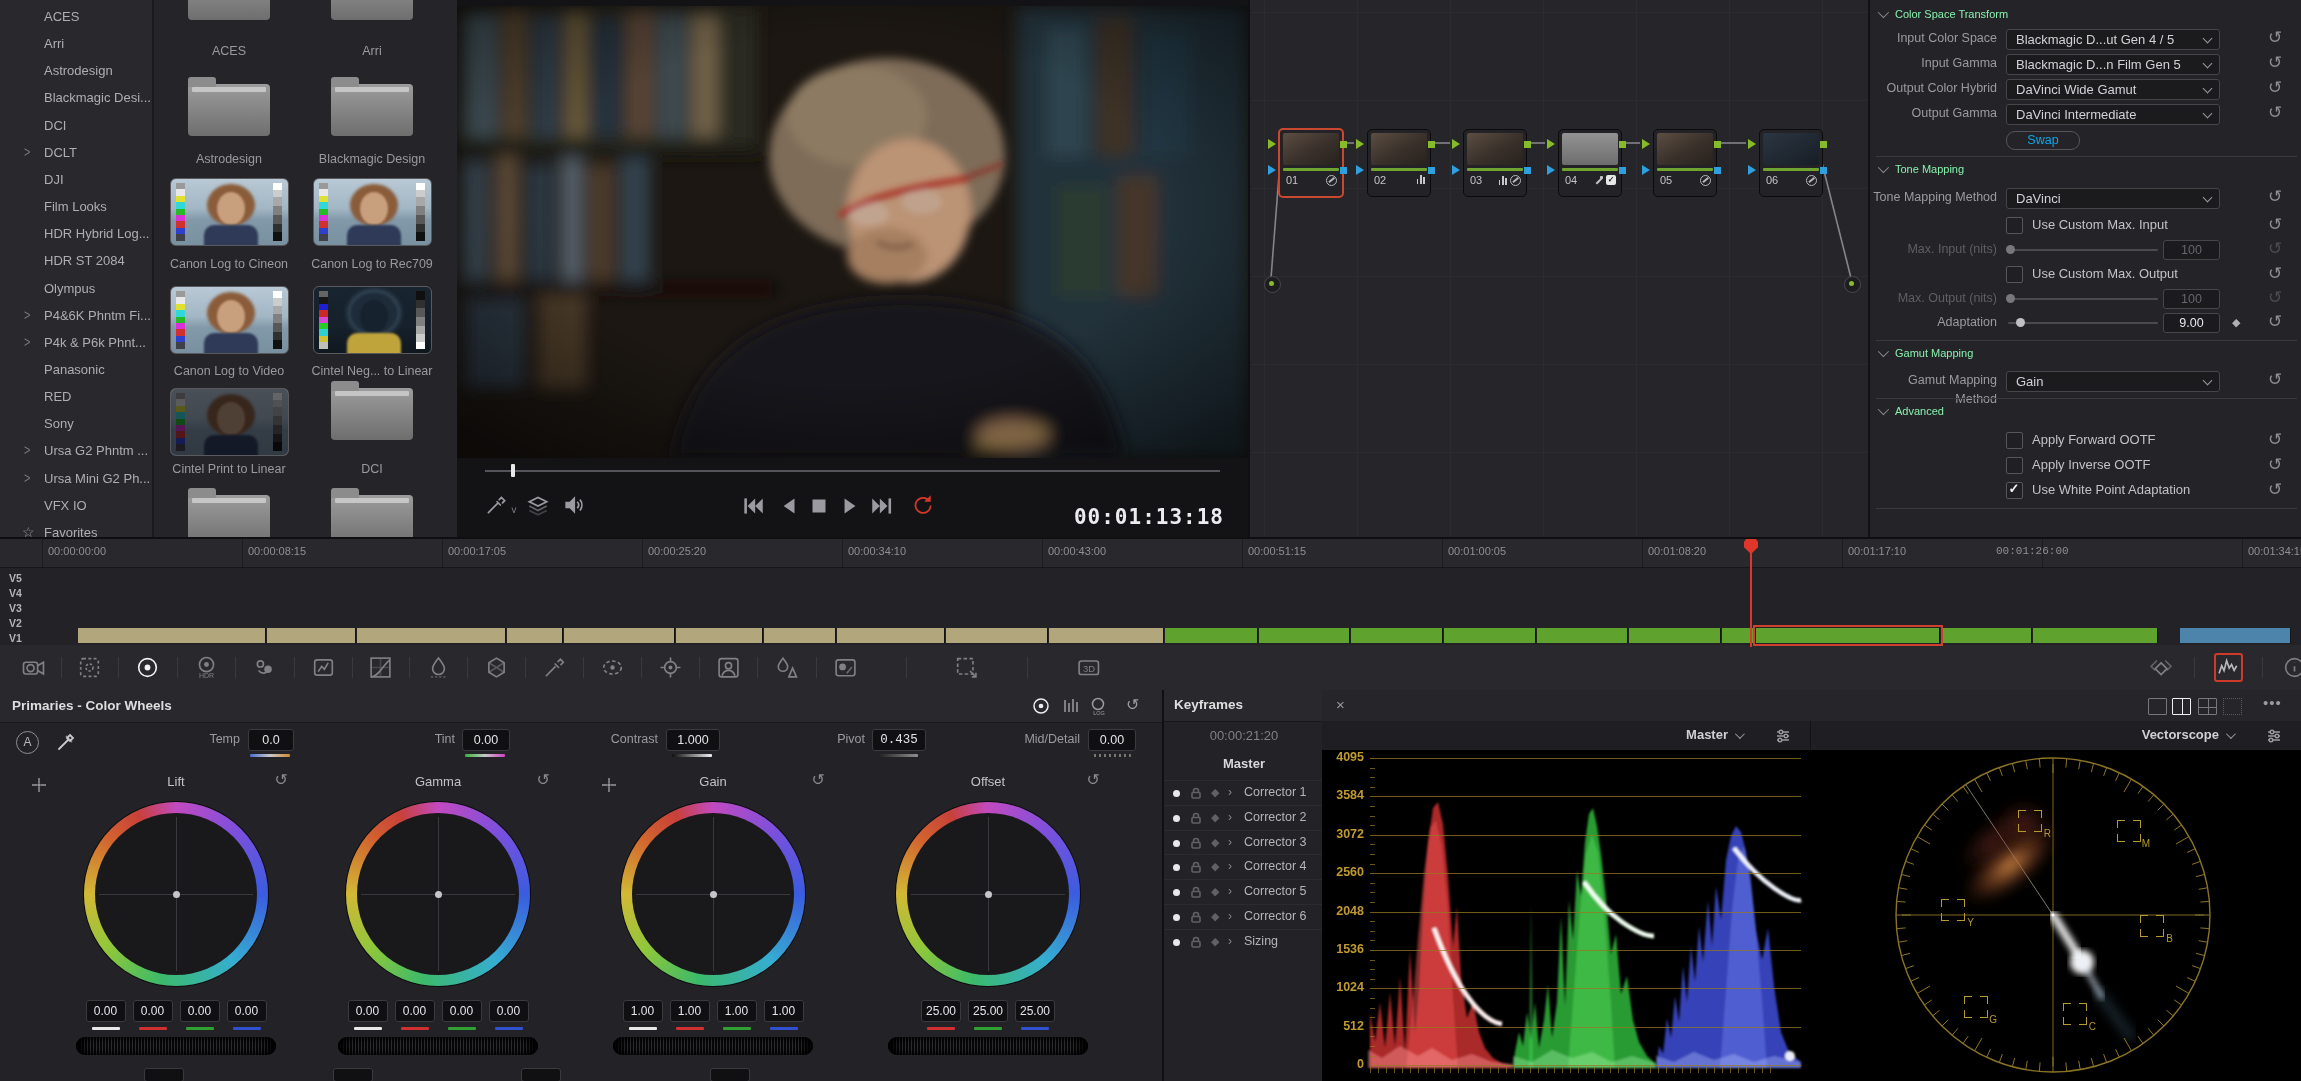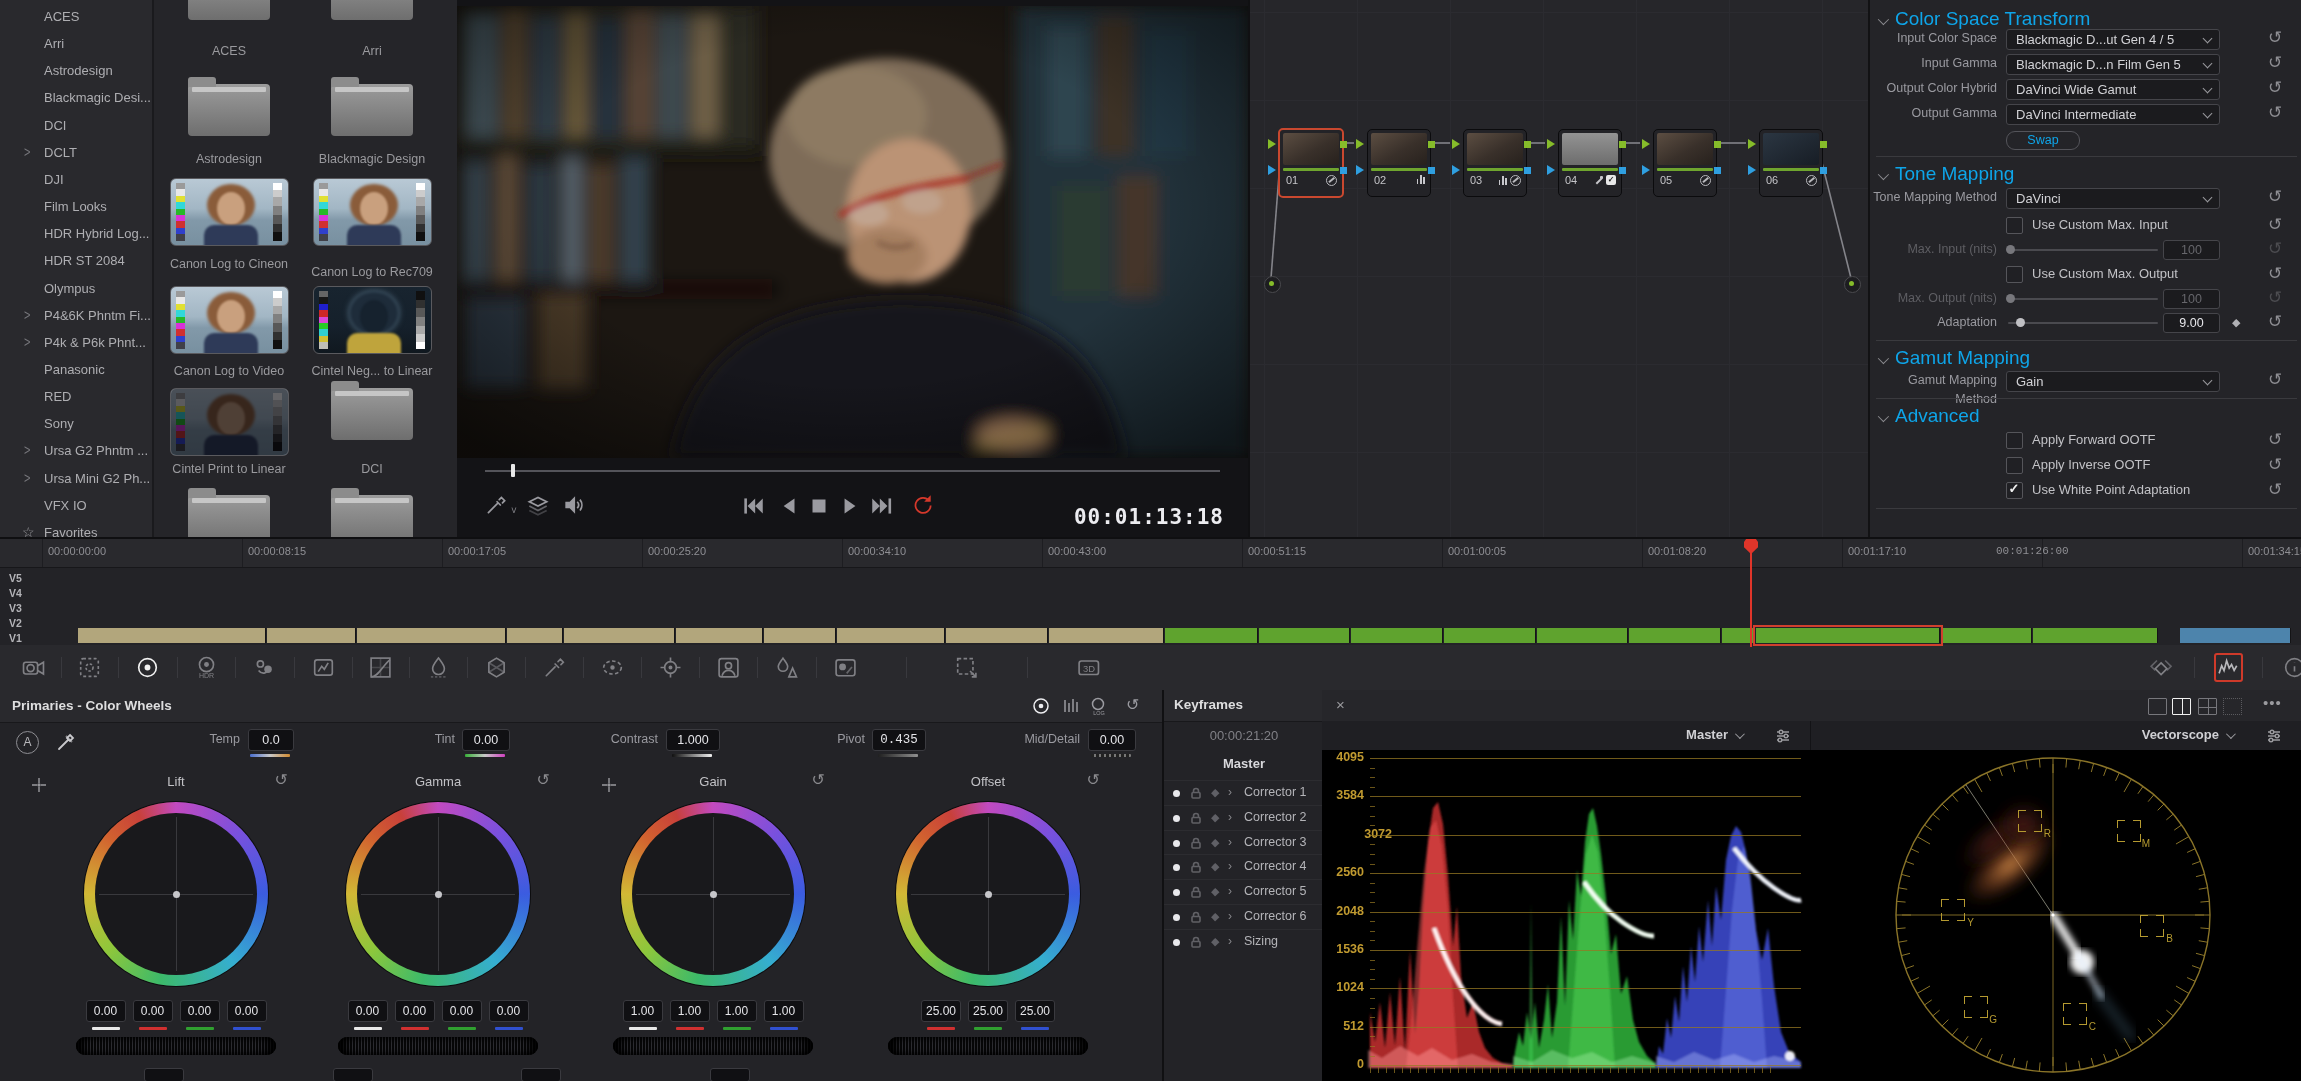--- a/index.html
+++ b/index.html
@@ -76,21 +76,21 @@
   .pg-sq{background:#86bc2a;right:-5px;top:11px;}
   .pb-sq{background:#2f9fe0;right:-5px;top:37px;}
   .pg-tri,.pb-tri{position:absolute;width:0;height:0;border-top:5px solid transparent;border-bottom:5px solid transparent;left:-12px;}
   .pg-tri{border-left:8px solid #86bc2a;top:9px;}
   .pb-tri{border-left:8px solid #2f9fe0;top:35px;}
   .iodot{position:absolute;width:15px;height:15px;border:1px solid #4a4a4e;background:#1d1d20;border-radius:50%;}
   .iodot::after{content:"";position:absolute;left:4px;top:4px;width:5px;height:5px;background:#86bc2a;border-radius:50%;}
 
   
   #settings{position:absolute;left:1868px;top:0;width:433px;height:537px;background:#242428;border-left:2px solid #121214;font-size:13px;}
-  .sec-h{position:absolute;left:8px;height:18px;color:#0ea5e9;font-size:19px;}
+  .sec-h{position:absolute;left:8px;height:18px;color:#86efac;font-size:11px;}
   .sec-h .cd{display:inline-block;width:7px;height:7px;border-right:1.5px solid #8a8a8e;border-bottom:1.5px solid #8a8a8e;transform:rotate(45deg) translateY(-2px);margin-right:9px;}
   .sep{position:absolute;left:6px;right:6px;height:1px;background:#3a3a3e;}
   .set-row{position:absolute;left:0;right:0;height:20px;}
   .sl{position:absolute;left:0;width:127px;text-align:right;color:#9a9aa0;line-height:19px;font-size:12.5px;}
   .sl.dim{color:#5e5e63;}
   .dd{position:absolute;left:136px;width:212px;height:19px;background:#1b1b1e;border:1px solid #45454a;border-radius:3px;}
   .ddv{position:absolute;left:9px;top:0;line-height:19px;font-size:13px;color:#d2d2d6;white-space:nowrap;}
   .ddc{position:absolute;right:8px;top:5px;width:6px;height:6px;border-right:1.5px solid #9a9a9e;border-bottom:1.5px solid #9a9a9e;transform:rotate(45deg);}
   .reset{position:absolute;left:398px;top:-2px;color:#8e8e93;font-size:17px;cursor:default;}
   .reset.dim{color:#4c4c50;}
@@ -316,21 +316,21 @@
           <div class="clabel" style="top: 257px;">Canon Log to Cineon</div>
         </div>
         <div class="cell" style="left: 148px; top: 0px;">
           <div class="lutthumb" style="top: 178px;">
             <i class="cstrip"></i>
             <i class="gstrip"></i>
             <i class="hair"></i>
             <i class="face"></i>
             <i class="bodyb"></i>
           </div>
-          <div class="clabel" style="top: 257px; margin-top: 8px;">Canon Log to Rec709</div>
+          <div class="clabel" style="top: 257px;">Canon Log to Rec709</div>
         </div>
         <div class="cell" style="left: 5px; top: 0px;">
           <div class="lutthumb" style="top: 286px;">
             <i class="cstrip"></i>
             <i class="gstrip"></i>
             <i class="hair"></i>
             <i class="face"></i>
             <i class="bodyb"></i>
           </div>
           <div class="clabel" style="top: 364px;">Canon Log to Video</div>
@@ -1120,21 +1120,21 @@
             <div class="axlabel" style="top: 0px;">4095</div>
             <div class="gline" style="top: 8px;"></div>
             <div class="mtick" style="top: 17.6px;"></div>
             <div class="mtick" style="top: 27.2px;"></div>
             <div class="mtick" style="top: 36.8px;"></div>
             <div class="axlabel" style="top: 38.4px;">3584</div>
             <div class="gline" style="top: 46.4px;"></div>
             <div class="mtick" style="top: 56px;"></div>
             <div class="mtick" style="top: 65.6px;"></div>
             <div class="mtick" style="top: 75.2px;"></div>
-            <div class="axlabel" style="top: 76.8px; margin-left: 28px;">3072</div>
+            <div class="axlabel" style="top: 76.8px;">3072</div>
             <div class="gline" style="top: 84.8px;"></div>
             <div class="mtick" style="top: 94.4px;"></div>
             <div class="mtick" style="top: 104px;"></div>
             <div class="mtick" style="top: 113.6px;"></div>
             <div class="axlabel" style="top: 115.2px;">2560</div>
             <div class="gline" style="top: 123.2px;"></div>
             <div class="mtick" style="top: 132.8px;"></div>
             <div class="mtick" style="top: 142.4px;"></div>
             <div class="mtick" style="top: 152px;"></div>
             <div class="axlabel" style="top: 153.6px;">2048</div>

